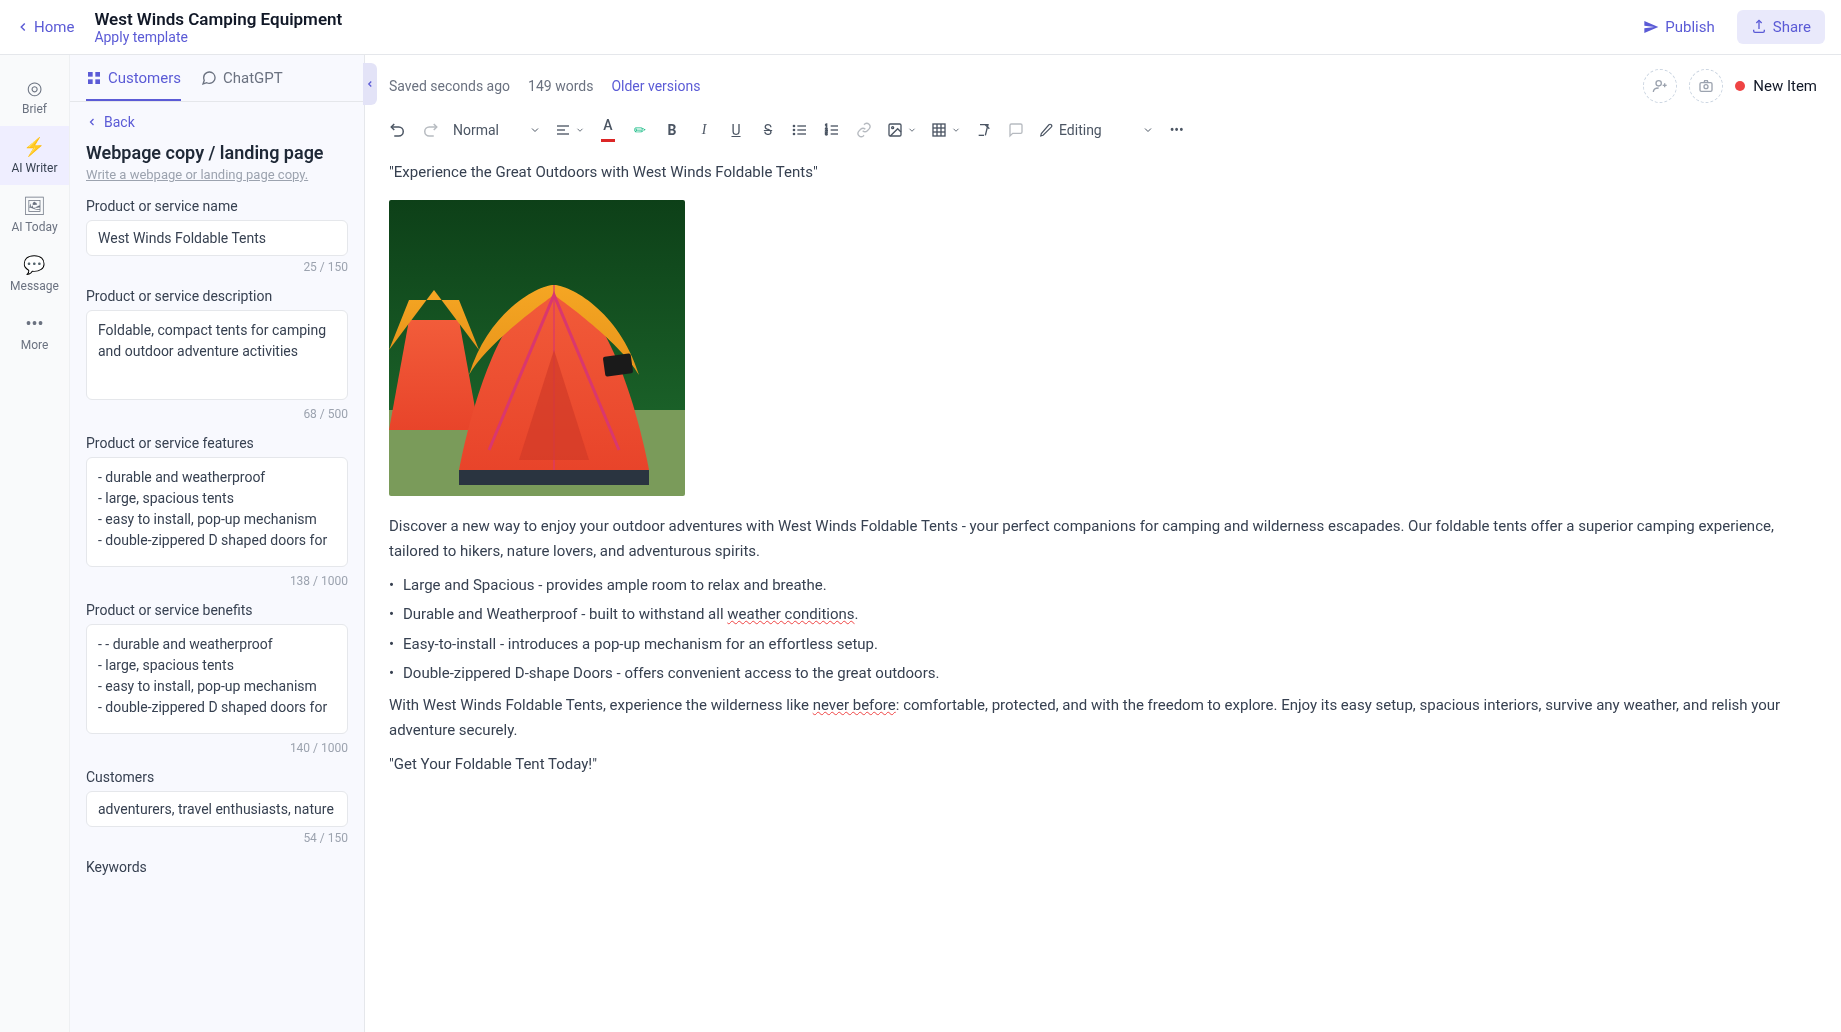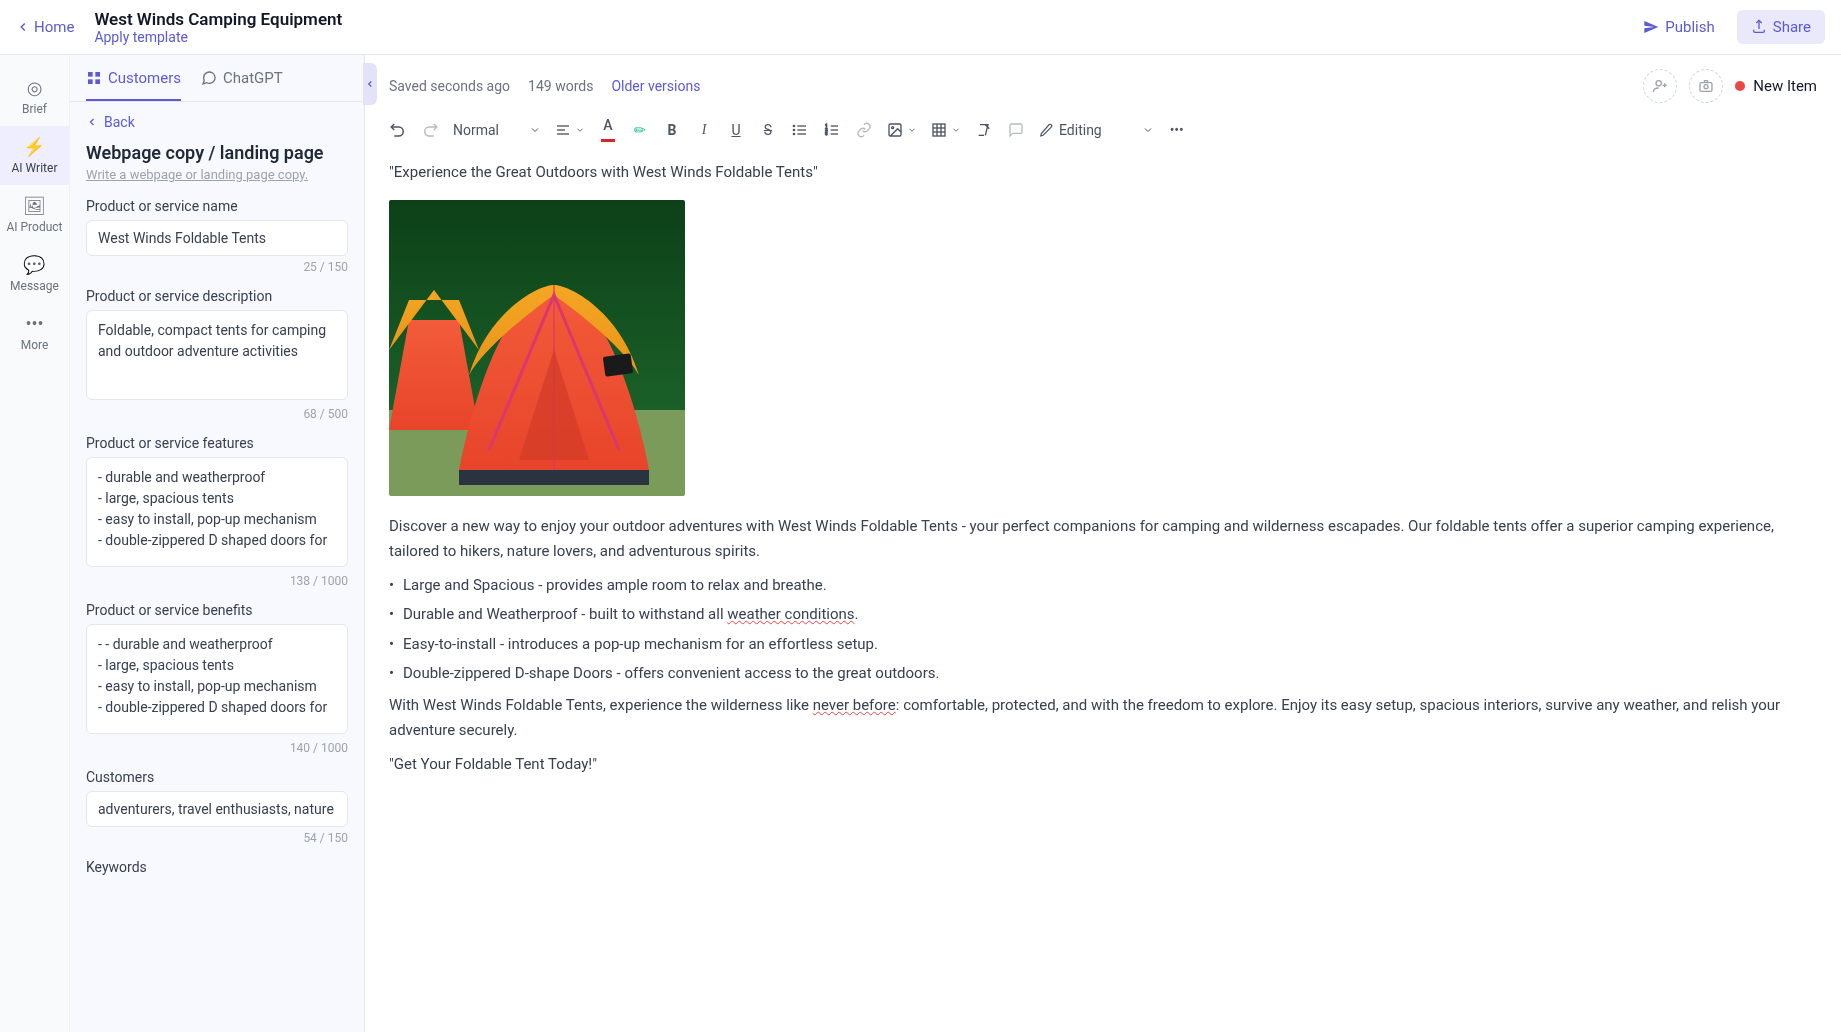--- a/index.html
+++ b/index.html
@@ -122,21 +122,21 @@
       <div class="rail-item">
         <span class="icon">◎</span>
         <span>Brief</span>
       </div>
       <div class="rail-item active">
         <span class="icon">⚡</span>
         <span>AI Writer</span>
       </div>
       <div class="rail-item">
         <span class="icon">🖼</span>
-        <span>AI Product</span>
+        <span>AI Today</span>
       </div>
       <div class="rail-item">
         <span class="icon">💬</span>
         <span>Message</span>
       </div>
       <div class="rail-item">
         <span class="icon">•••</span>
         <span>More</span>
       </div>
     </div>

